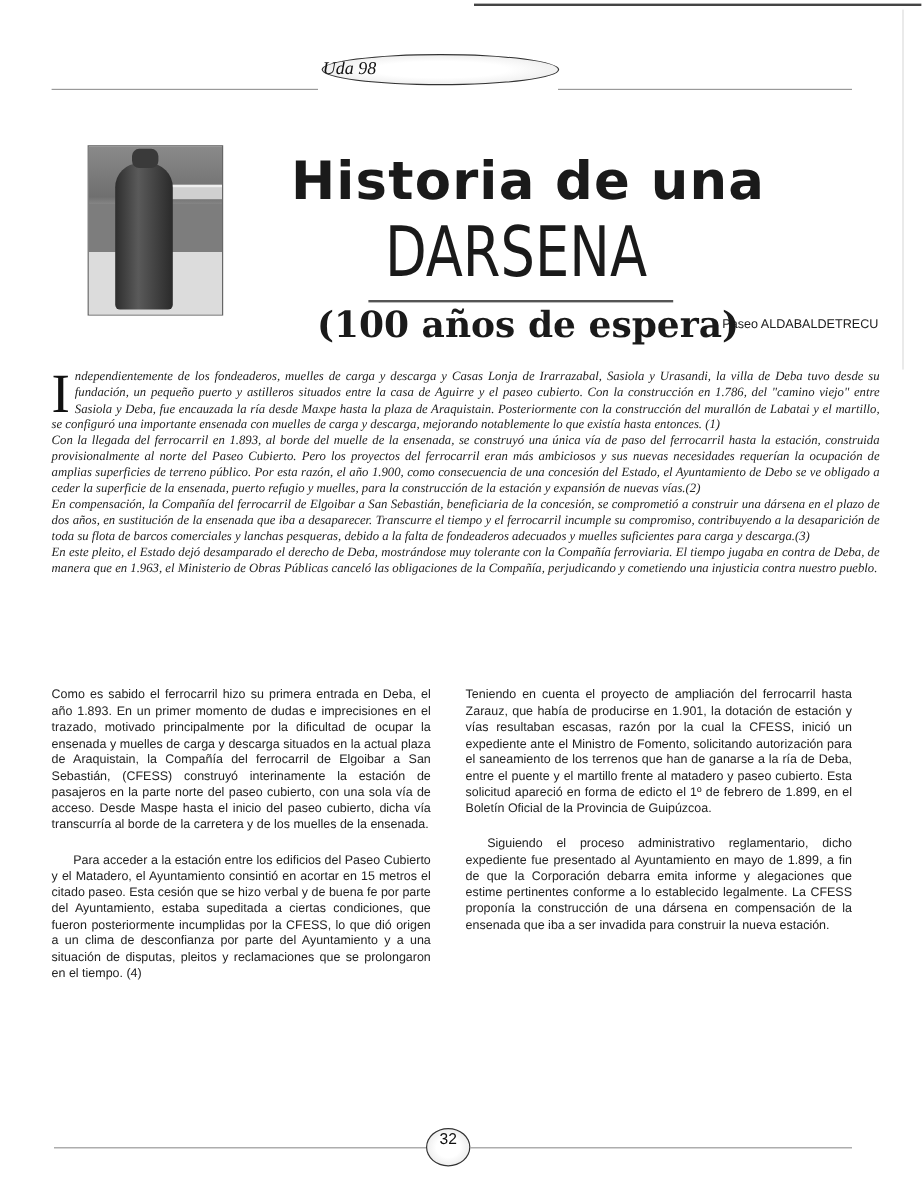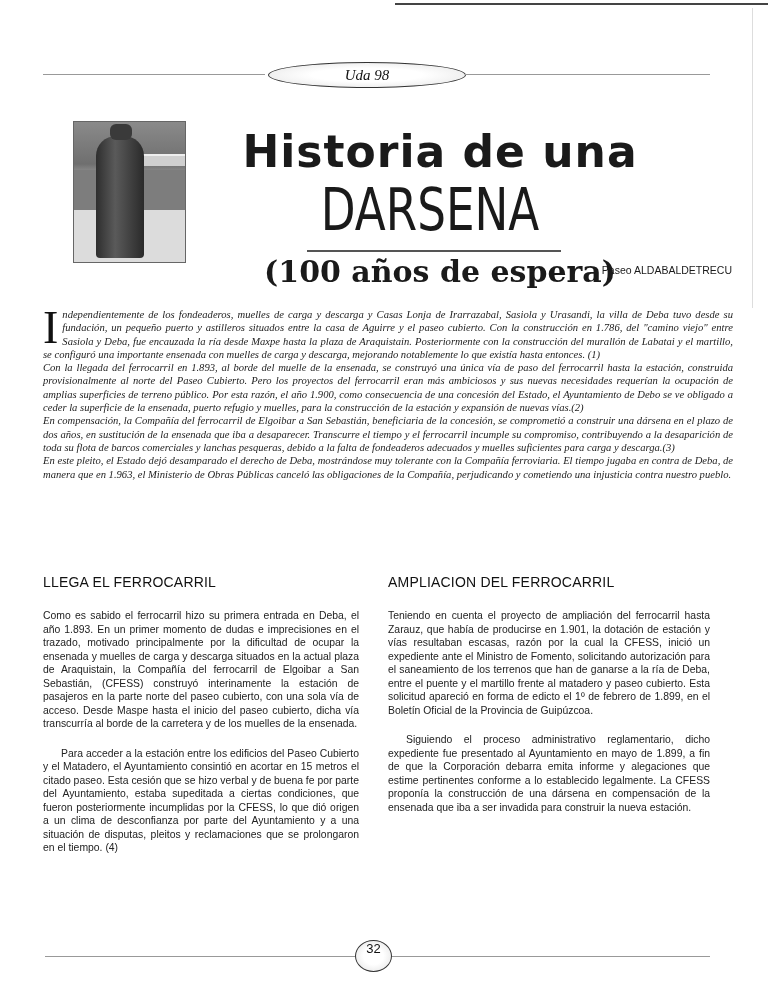--- a/index.html
+++ b/index.html
@@ -4,23 +4,23 @@
 <style>
   html, body { margin:0; padding:0; background:#ffffff; }
   body { width:768px; height:994px; position:relative; overflow:hidden; color:#1a1a1a; }
 
   .top-rule { position:absolute; left:395px; top:3px; width:373px; height:2px; background:#444; }
   .right-edge { position:absolute; left:752px; top:8px; width:1px; height:300px; background:#ddd; }
 
   .header-line { position:absolute; top:74px; height:1px; background:#999; }
   .header-line.left { left:43px; width:222px; }
   .header-line.right { left:465px; width:245px; }
-  .header-oval { position:absolute; left:268px; top:62px; width:198px; height:26px;
+  .header-oval { position:absolute; left:268px; top:45px; width:198px; height:26px;
     border:1px solid #333; border-radius:50%; background:radial-gradient(ellipse, #fff 40%, #e2e2e2 100%);
-    display:flex; align-items:center; justify-content:center; box-sizing:border-box; }
+    display:flex; align-items:center; box-sizing:border-box; }
   .header-oval span { font-family:"Liberation Serif", serif; font-style:italic; font-size:15px; color:#111; }
 
   .photo { position:absolute; left:73px; top:121px; width:113px; height:142px; overflow:hidden;
     background:linear-gradient(180deg,#8a8a8a 0%,#6f6f6f 30%,#bcbcbc 45%,#9a9a9a 60%,#d8d8d8 75%,#cfcfcf 100%);
     border:1px solid #666; box-sizing:border-box; }
   .photo .bridge { position:absolute; left:40px; top:32px; width:75px; height:10px; background:#d0d0d0; border-top:2px solid #eee; }
   .photo .water { position:absolute; left:0; top:48px; width:113px; height:40px; background:#7d7d7d; }
   .photo .quay { position:absolute; left:0; top:88px; width:113px; height:54px; background:#dcdcdc; }
   .photo .bollard { position:absolute; left:22px; top:14px; width:48px; height:122px; background:linear-gradient(90deg,#2e2e2e,#5a5a5a 40%,#2a2a2a); border-radius:20px 20px 4px 4px; }
   .photo .bollard-cap { position:absolute; left:36px; top:2px; width:22px; height:16px; background:#3a3a3a; border-radius:6px; }
@@ -84,27 +84,25 @@
 
 <div class="intro">
   <span class="dropcap">I</span>
   <p>ndependientemente de los fondeaderos, muelles de carga y descarga y Casas Lonja de Irarrazabal, Sasiola y Urasandi, la villa de Deba tuvo desde su fundación, un pequeño puerto y astilleros situados entre la casa de Aguirre y el paseo cubierto. Con la construcción en 1.786, del "camino viejo" entre Sasiola y Deba, fue encauzada la ría desde Maxpe hasta la plaza de Araquistain. Posteriormente con la construcción del murallón de Labatai y el martillo, se configuró una importante ensenada con muelles de carga y descarga, mejorando notablemente lo que existía hasta entonces. (1)</p>
   <p>Con la llegada del ferrocarril en 1.893, al borde del muelle de la ensenada, se construyó una única vía de paso del ferrocarril hasta la estación, construida provisionalmente al norte del Paseo Cubierto. Pero los proyectos del ferrocarril eran más ambiciosos y sus nuevas necesidades requerían la ocupación de amplias superficies de terreno público. Por esta razón, el año 1.900, como consecuencia de una concesión del Estado, el Ayuntamiento de Debo se ve obligado a ceder la superficie de la ensenada, puerto refugio y muelles, para la construcción de la estación y expansión de nuevas vías.(2)</p>
   <p>En compensación, la Compañía del ferrocarril de Elgoibar a San Sebastián, beneficiaria de la concesión, se comprometió a construir una dársena en el plazo de dos años, en sustitución de la ensenada que iba a desaparecer. Transcurre el tiempo y el ferrocarril incumple su compromiso, contribuyendo a la desaparición de toda su flota de barcos comerciales y lanchas pesqueras, debido a la falta de fondeaderos adecuados y muelles suficientes para carga y descarga.(3)</p>
   <p>En este pleito, el Estado dejó desamparado el derecho de Deba, mostrándose muy tolerante con la Compañía ferroviaria. El tiempo jugaba en contra de Deba, de manera que en 1.963, el Ministerio de Obras Públicas canceló las obligaciones de la Compañía, perjudicando y cometiendo una injusticia contra nuestro pueblo.</p>
 </div>
 
 <div class="col left">
-  <h2>LLEGA EL FERROCARRIL</h2>
   <p>Como es sabido el ferrocarril hizo su primera entrada en Deba, el año 1.893. En un primer momento de dudas e imprecisiones en el trazado, motivado principalmente por la dificultad de ocupar la ensenada y muelles de carga y descarga situados en la actual plaza de Araquistain, la Compañía del ferrocarril de Elgoibar a San Sebastián, (CFESS) construyó interinamente la estación de pasajeros en la parte norte del paseo cubierto, con una sola vía de acceso. Desde Maspe hasta el inicio del paseo cubierto, dicha vía transcurría al borde de la carretera y de los muelles de la ensenada.</p>
   <p class="indent">Para acceder a la estación entre los edificios del Paseo Cubierto y el Matadero, el Ayuntamiento consintió en acortar en 15 metros el citado paseo. Esta cesión que se hizo verbal y de buena fe por parte del Ayuntamiento, estaba supeditada a ciertas condiciones, que fueron posteriormente incumplidas por la CFESS, lo que dió origen a un clima de desconfianza por parte del Ayuntamiento y a una situación de disputas, pleitos y reclamaciones que se prolongaron en el tiempo. (4)</p>
 </div>
 
 <div class="col right">
-  <h2>AMPLIACION DEL FERROCARRIL</h2>
   <p>Teniendo en cuenta el proyecto de ampliación del ferrocarril hasta Zarauz, que había de producirse en 1.901, la dotación de estación y vías resultaban escasas, razón por la cual la CFESS, inició un expediente ante el Ministro de Fomento, solicitando autorización para el saneamiento de los terrenos que han de ganarse a la ría de Deba, entre el puente y el martillo frente al matadero y paseo cubierto. Esta solicitud apareció en forma de edicto el 1º de febrero de 1.899, en el Boletín Oficial de la Provincia de Guipúzcoa.</p>
   <p class="indent">Siguiendo el proceso administrativo reglamentario, dicho expediente fue presentado al Ayuntamiento en mayo de 1.899, a fin de que la Corporación debarra emita informe y alegaciones que estime pertinentes conforme a lo establecido legalmente. La CFESS proponía la construcción de una dársena en compensación de la ensenada que iba a ser invadida para construir la nueva estación.</p>
 </div>
 
 <div class="footer-line left"></div>
 <div class="page-num">
   <span>32</span>
 </div>
 <div class="footer-line right"></div>
 

